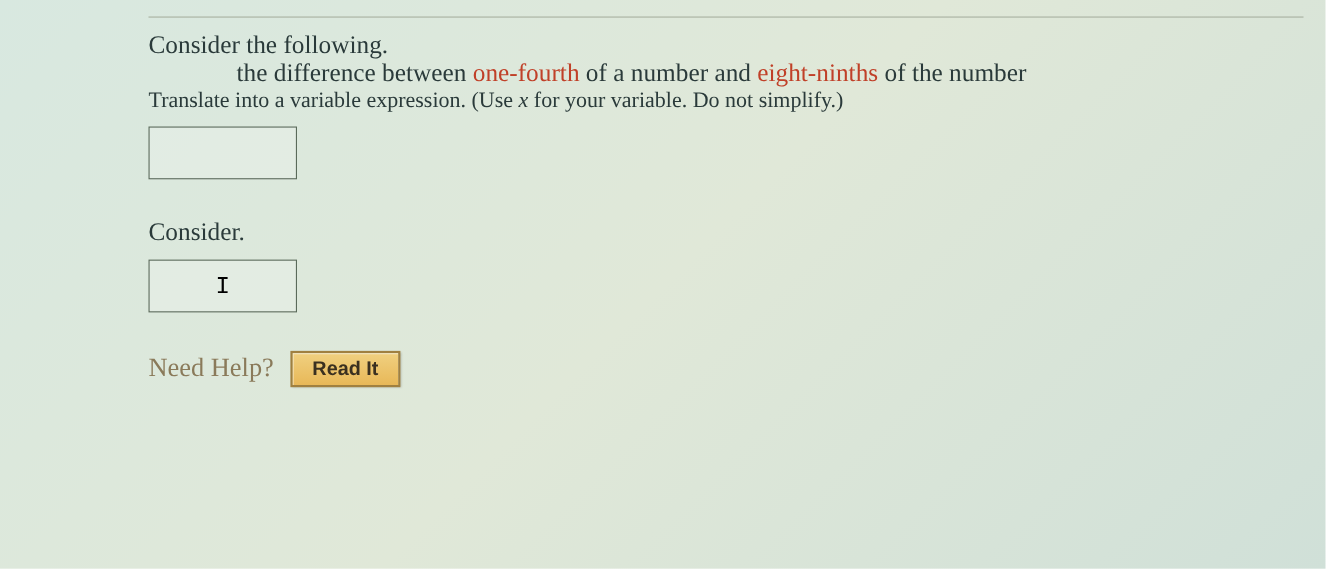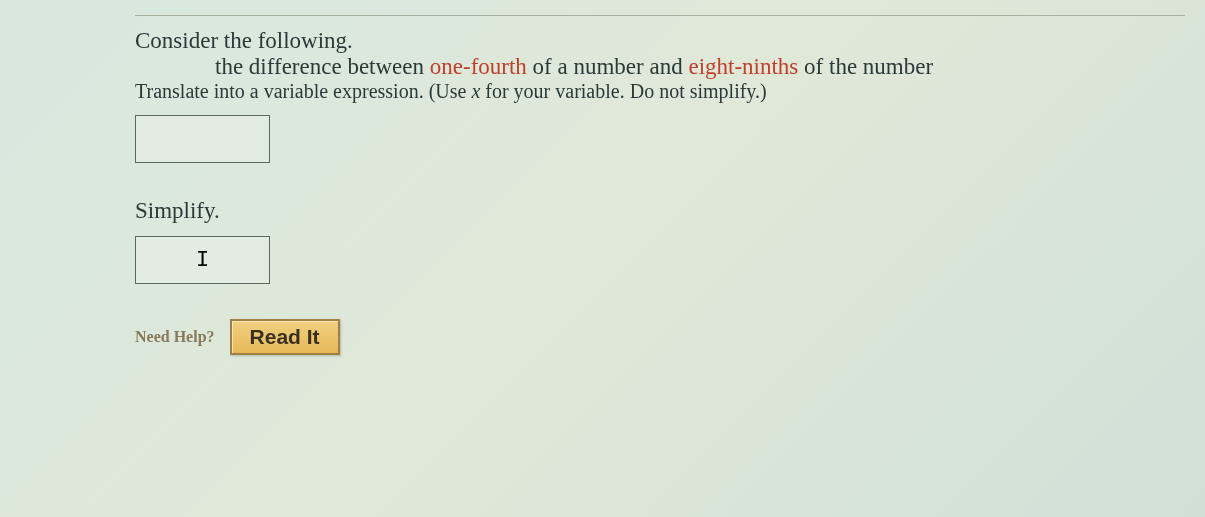--- a/index.html
+++ b/index.html
@@ -67,30 +67,30 @@
       font-size: 23px;
       color: #2a3a3a;
       margin-bottom: 12px;
     }
     .help-row {
       display: flex;
       align-items: center;
       gap: 15px;
     }
     .need-help-label {
-      font-size: 16px;
+      font-size: 24px;
       color: #8a7a5a;
-      font-weight: bold;
+      font-weight: normal;
     }
     .help-button {
       background: linear-gradient(to bottom, #f0d080 0%, #e8b858 100%);
       border: 2px solid #a08040;
       padding: 4px 18px;
       font-family: Arial, sans-serif;
-      font-size: 21px;
+      font-size: 18px;
       font-weight: bold;
       color: #3a3020;
       cursor: pointer;
       box-shadow: inset 1px 1px 0 rgba(255,255,255,0.5), 1px 1px 2px rgba(0,0,0,0.2);
     }
   </style>
 </head>
 <body>
 
 <div class="content-area">
@@ -99,21 +99,21 @@
   <div class="expression-text">
     <span>the difference between </span><span class="highlight">one-fourth</span><span> of a number and </span><span class="highlight">eight-ninths</span><span> of the number</span>
   </div>
   
   <div class="instruction-text">
     <span>Translate into a variable expression. (Use </span><em>x</em><span> for your variable. Do not simplify.)</span>
   </div>
   
   <input type="text" class="input-box" value="" style="">
   
-  <div class="simplify-label">Simplify.</div>
+  <div class="simplify-label">Consider.</div>
   
   <input type="text" class="input-box-small" value="I" style="">
   
   <div class="help-row">
     <span class="need-help-label">Need Help?</span>
     <button class="help-button">Read It</button>
   </div>
 </div>
 
 </body></html>

